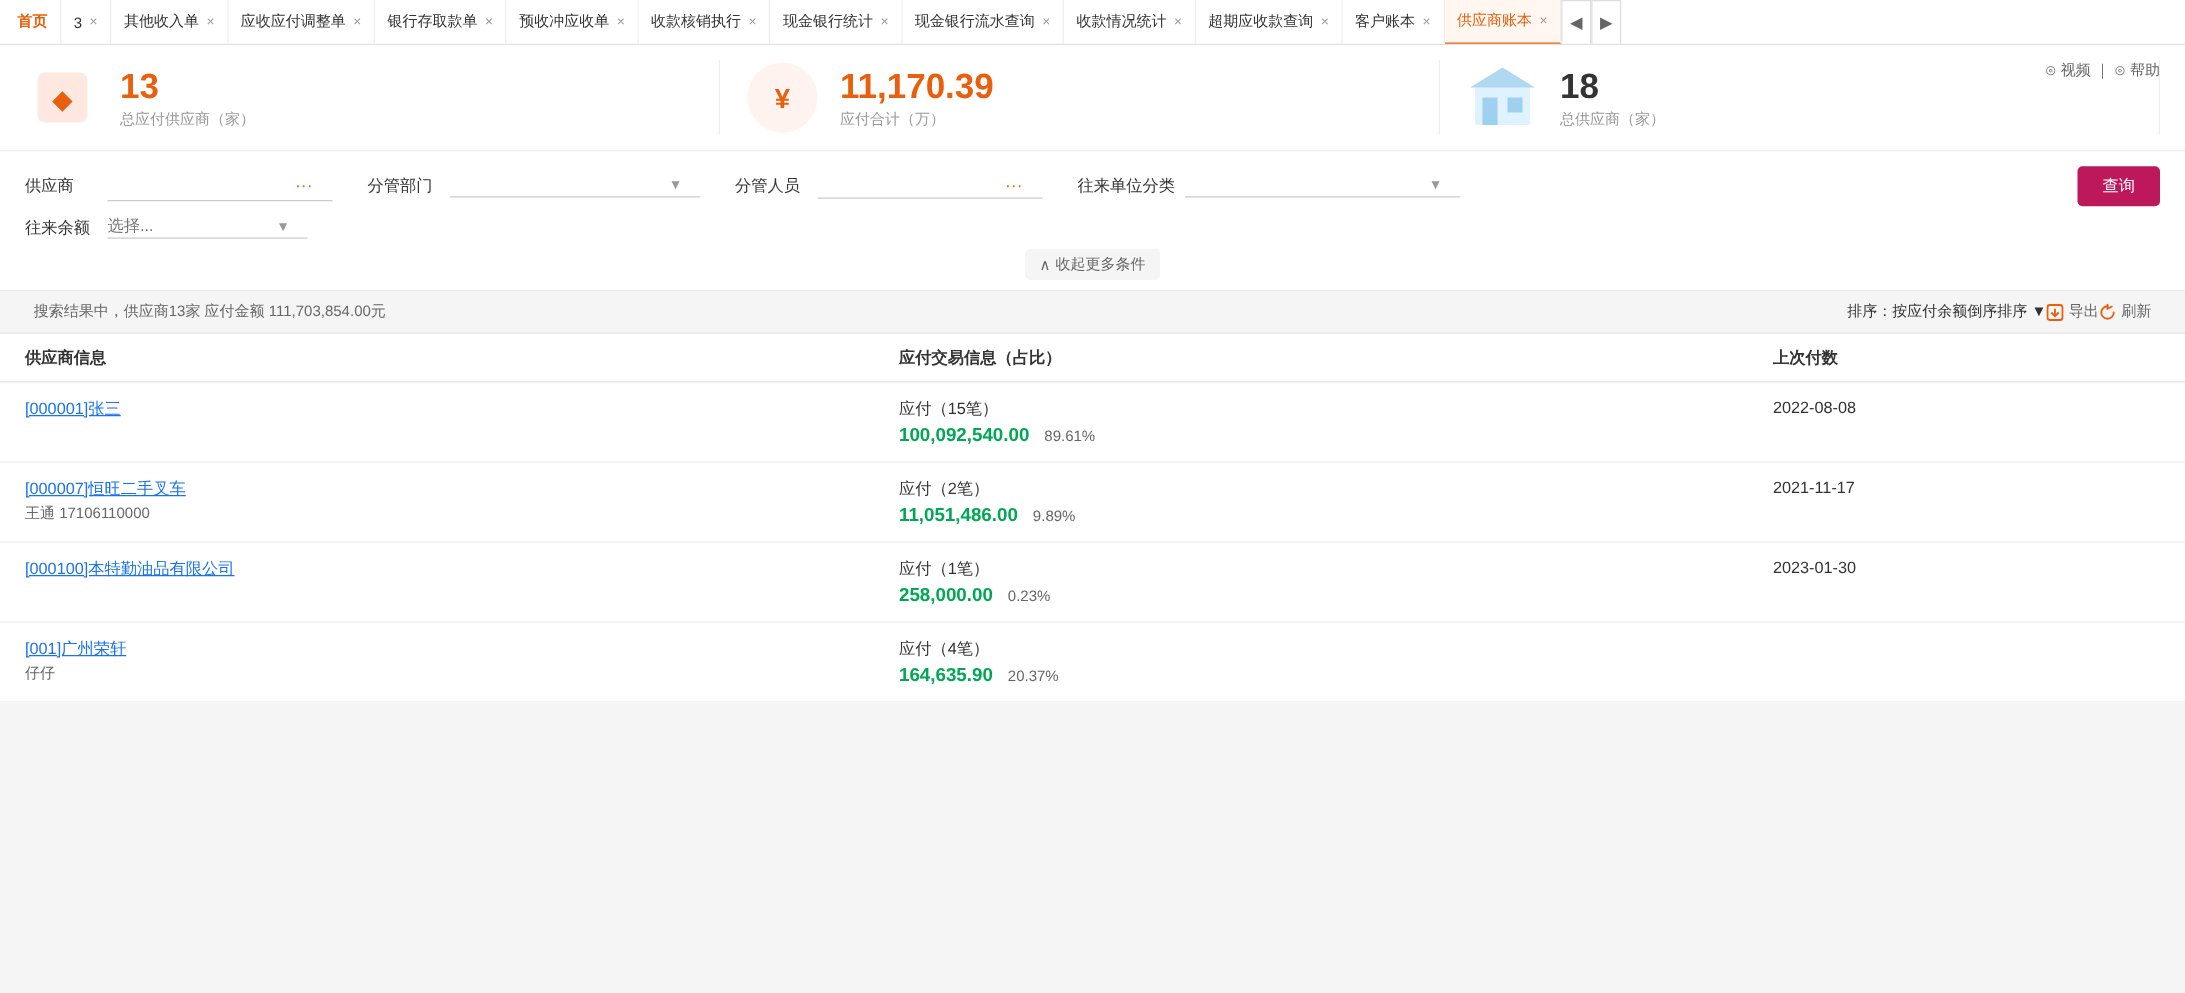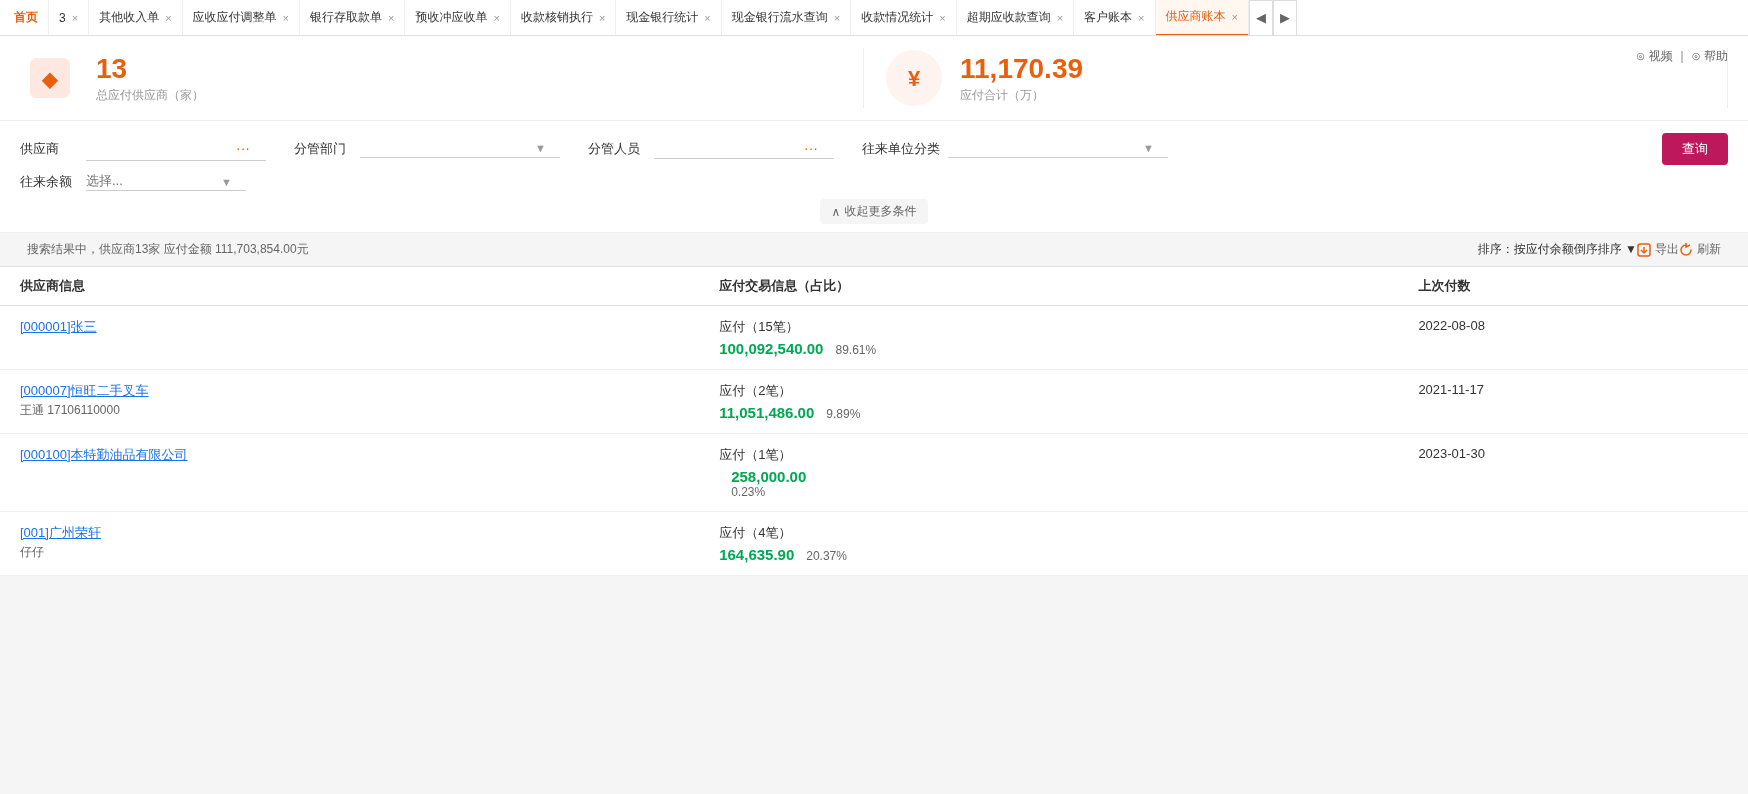--- a/index.html
+++ b/index.html
@@ -331,20 +331,32 @@
     <svg class="stat-icon icon-yen" viewBox="0 0 60 60">
       <circle cx="30" cy="30" r="28" fill="#ffe8e0" opacity="0.5"></circle>
       <text x="30" y="38" font-size="22" text-anchor="middle" fill="#e8600e" font-weight="bold">¥</text>
     </svg>
     <div class="stat-content">
       <div class="stat-number">11,170.39</div>
       <div class="stat-label">应付合计（万）</div>
     </div>
   </div>
 
+  <div class="stat-item">
+    <svg class="stat-icon icon-store" viewBox="0 0 60 60">
+      <rect x="8" y="20" width="44" height="32" rx="2" fill="#d0eeff" opacity="0.7"></rect>
+      <rect x="14" y="30" width="12" height="22" fill="#a0d0f0"></rect>
+      <rect x="34" y="30" width="12" height="12" fill="#a0d0f0"></rect>
+      <polygon points="4,22 30,6 56,22" fill="#b0d8f0"></polygon>
+    </svg>
+    <div class="stat-content">
+      <div class="stat-number black">18</div>
+      <div class="stat-label">总供应商（家）</div>
+    </div>
+  </div>
 
   <div class="top-right-links">
     <span>⊙ <span>视频</span></span>
     <span> ｜ </span>
     <span>⊙ <span>帮助</span></span>
   </div>
 </div>
 
 <div class="filter-area">
   <div class="filter-row">
@@ -457,21 +469,21 @@
               <span class="payable-amount">11,051,486.00</span>
               <span class="payable-percent">9.89%</span>
             </div>
           </td>
           <td class="last-payment">2021-11-17</td>
         </tr>
         <tr>
           <td><span class="supplier-link">[000100]本特勤油品有限公司</span></td>
           <td>
             <div class="payable-count">应付（1笔）</div>
-            <div style="display: flex; align-items: baseline; flex-direction: column;">
+            <div style="display: flex; align-items: baseline;">
               <span class="payable-amount">258,000.00</span>
               <span class="payable-percent">0.23%</span>
             </div>
           </td>
           <td class="last-payment">2023-01-30</td>
         </tr>
         <tr>
           <td><span class="supplier-link">[001]广州荣轩</span><div class="supplier-sub">仔仔</div></td>
           <td>
             <div class="payable-count">应付（4笔）</div>

